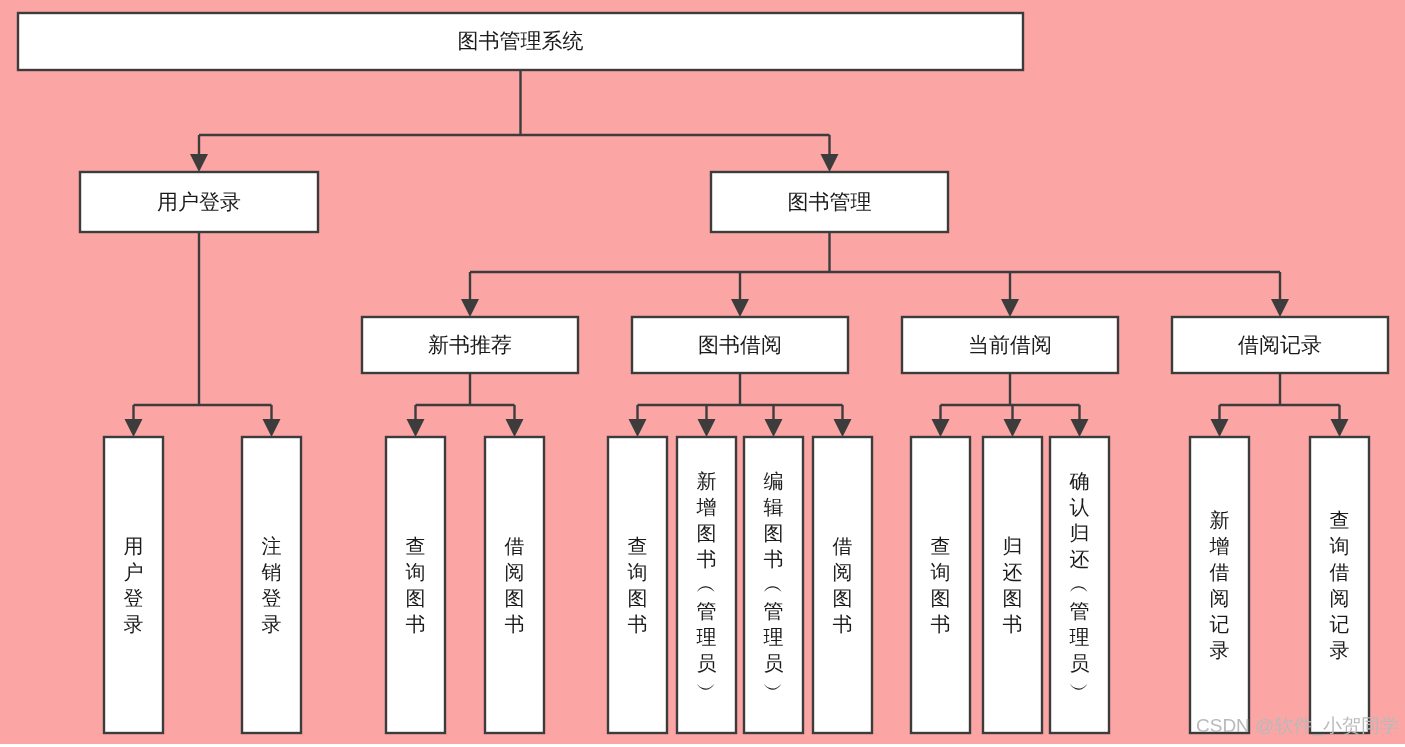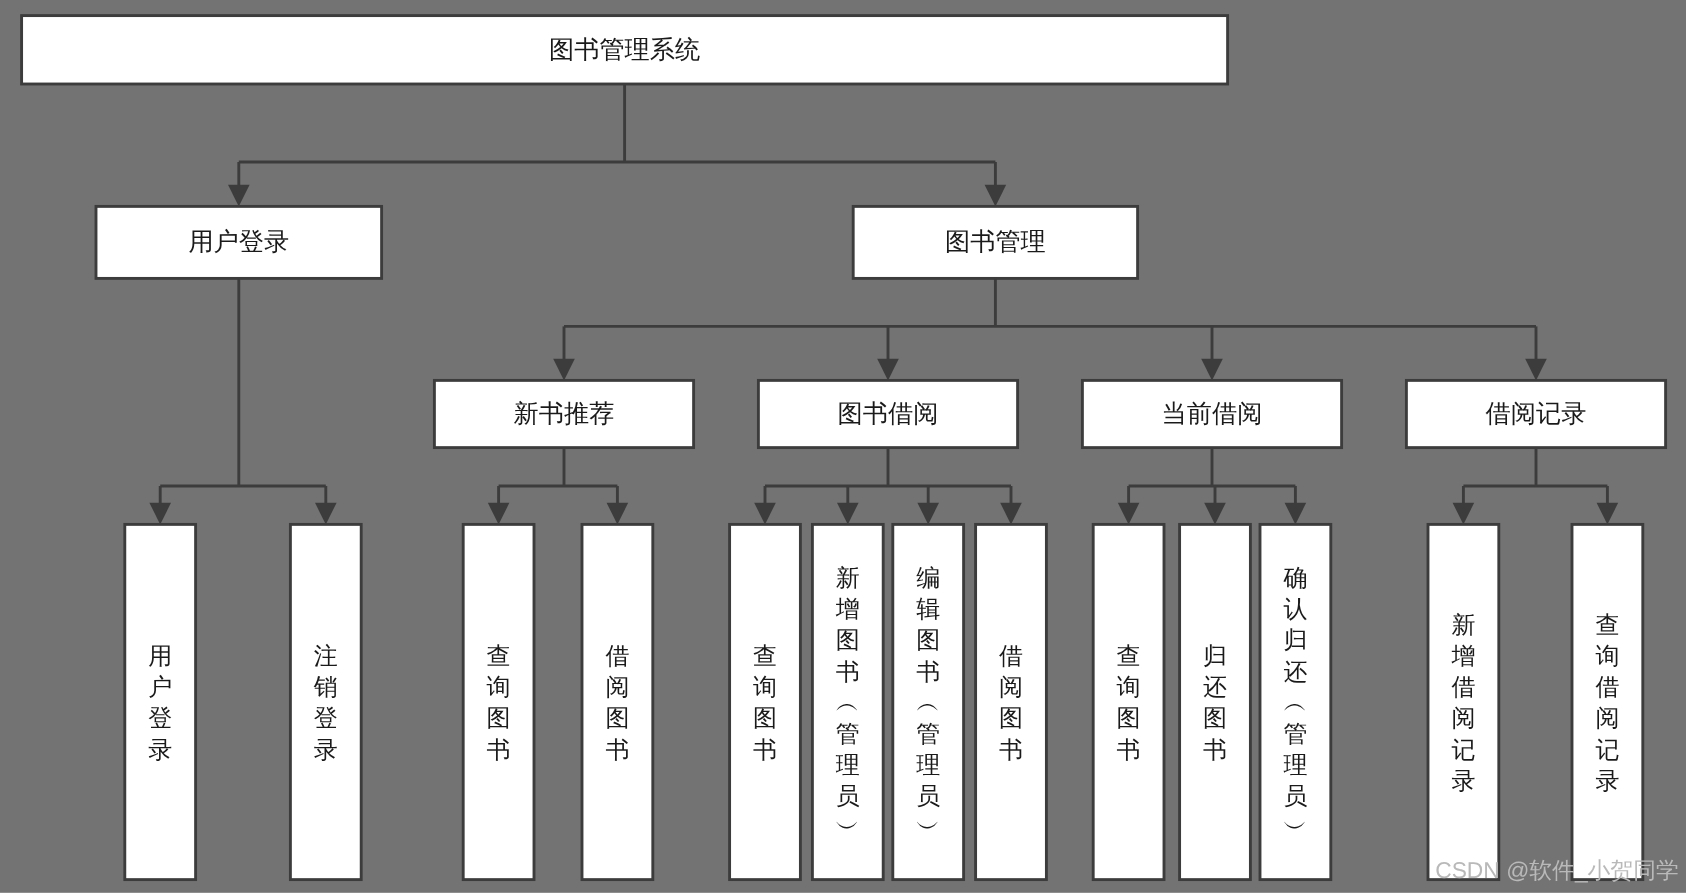--- a/index.html
+++ b/index.html
@@ -10,21 +10,21 @@
   body {
     width: 1405px;
     height: 747px;
     font-family: "Liberation Sans", sans-serif;
     overflow: hidden;
   }
   #diagram-root {
     position: relative;
     width: 1405px;
     height: 744px;
-    background: #737373;
+    background: #fca5a5;
   }
   svg.diagram-canvas {
     position: absolute;
     top: 0;
     left: 0;
     width: 1405px;
     height: 747px;
     display: block;
   }
   .node-box {

